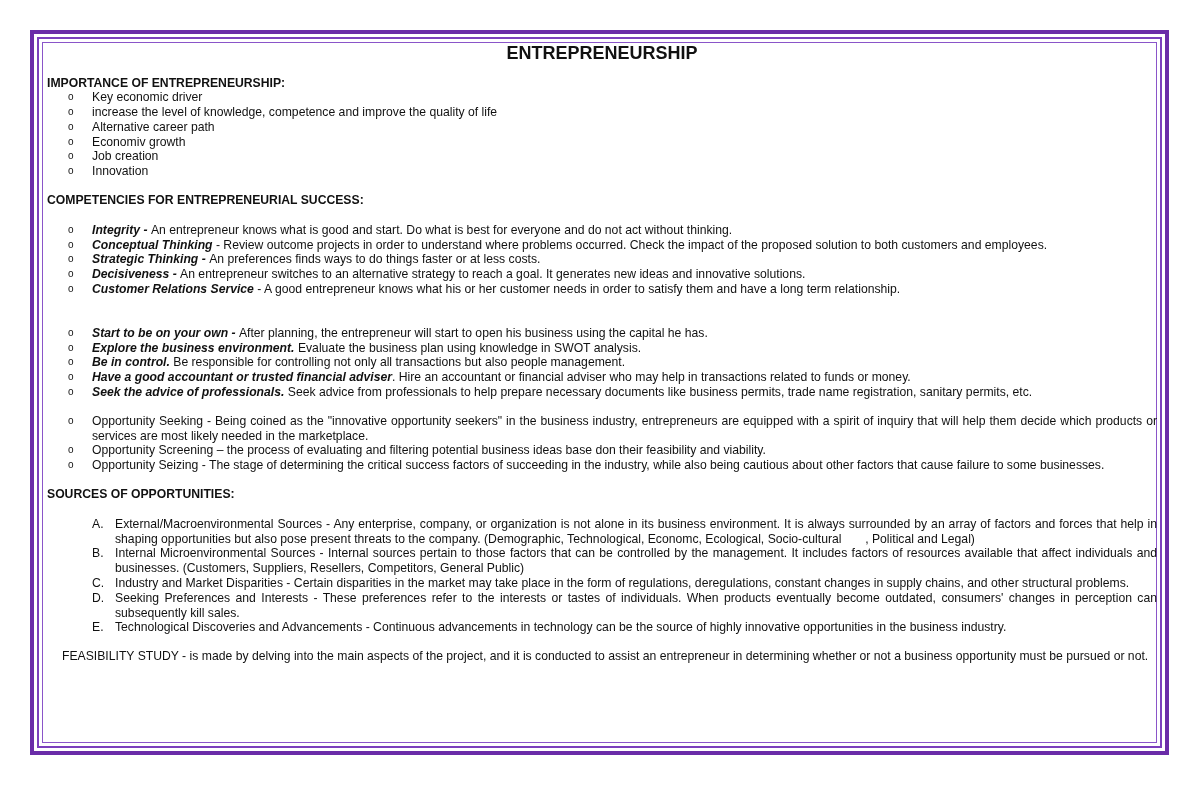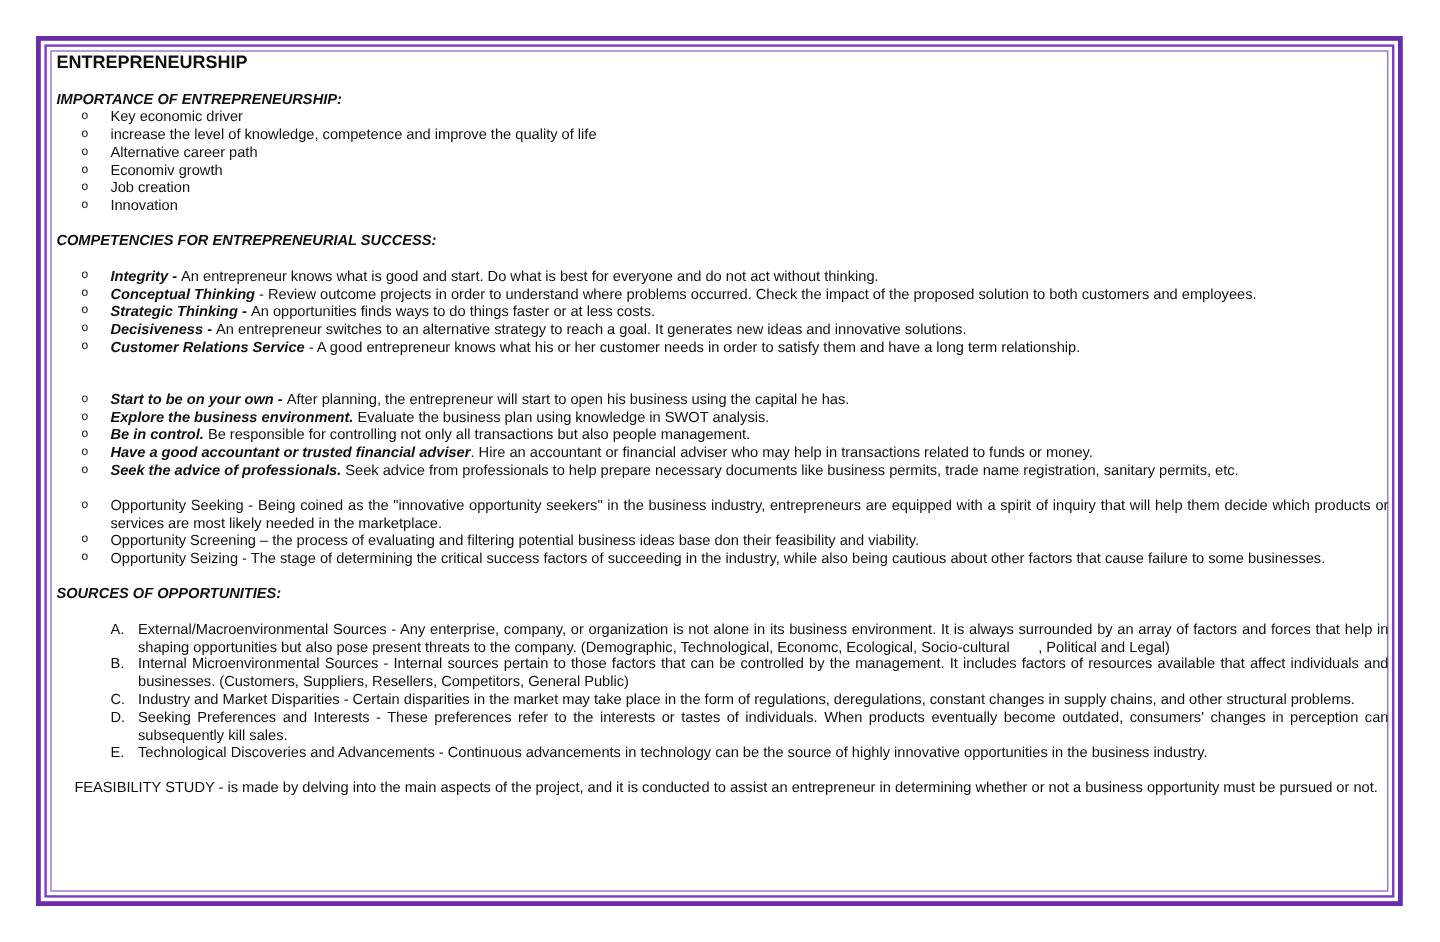--- a/index.html
+++ b/index.html
@@ -5,22 +5,22 @@
     html, body { margin: 0; padding: 0; background: #ffffff; }
     body { width: 1200px; height: 785px; position: relative; overflow: hidden;
            font-family: "Liberation Sans", sans-serif; color: #111; }
     .frame-outer { position: absolute; left: 30px; top: 30px; width: 1139px; height: 725px;
                    border: 4px solid #6a2ca8; box-sizing: border-box; }
     .frame-mid { position: absolute; left: 3px; top: 3px; right: 3px; bottom: 3px;
                  border: 2px solid #7b3fbd; }
     .frame-inner { position: absolute; left: 3px; top: 3px; right: 3px; bottom: 3px;
                    border: 1px solid #8a55c9; }
     .page { position: absolute; left: 47px; top: 46px; width: 1110px; font-size: 12.2px; line-height: 14.8px; }
-    .title { font-weight: bold; font-size: 15px; line-height: 14.5px; margin-left: 0; }
-    .hdr { font-weight: bold; margin: 0; font-style: italic; }
+    .title { text-align: center; font-weight: bold; font-size: 18px; line-height: 14.5px; margin-left: 0; }
+    .hdr { font-weight: bold; margin: 0; }
     ul.o { list-style: none; margin: 0; padding: 0; }
     ul.o li { position: relative; padding-left: 45px; text-align: justify; }
     ul.o li .bullet { position: absolute; left: 21px; top: 0; font-size: 10px; }
     ol.a { list-style: none; margin: 0; padding: 0; }
     ol.a li { position: relative; padding-left: 68px; text-align: justify; }
     ol.a li .letter { position: absolute; left: 45px; top: 0; }
     .t { font-weight: normal; }
     .ti { font-weight: bold; font-style: italic; }
     .gap1 { height: 14px; }
     .gap2 { height: 15px; }
@@ -50,21 +50,21 @@
     <li><span class="bullet">o</span><span>Job creation</span></li>
     <li><span class="bullet">o</span><span>Innovation</span></li>
   </ul>
   <div class="gap1"></div>
 
   <div class="hdr">COMPETENCIES FOR ENTREPRENEURIAL SUCCESS:</div>
   <div class="gap2"></div>
   <ul class="o">
     <li><span class="bullet">o</span><span class="ti">Integrity - </span><span>An entrepreneur knows what is good and start. Do what is best for everyone and do not act without thinking.</span></li>
     <li><span class="bullet">o</span><span class="ti">Conceptual Thinking</span><span> - Review outcome projects in order to understand where problems occurred. Check the impact of the proposed solution to both customers and employees.</span></li>
-    <li><span class="bullet">o</span><span class="ti">Strategic Thinking - </span><span>An opportunities finds ways to do things faster or at less costs.</span></li>
+    <li><span class="bullet">o</span><span class="ti">Strategic Thinking - </span><span>An preferences finds ways to do things faster or at less costs.</span></li>
     <li><span class="bullet">o</span><span class="ti">Decisiveness - </span><span>An entrepreneur switches to an alternative strategy to reach a goal. It generates new ideas and innovative solutions.</span></li>
     <li><span class="bullet">o</span><span class="ti">Customer Relations Service</span><span> - A good entrepreneur knows what his or her customer needs in order to satisfy them and have a long term relationship.</span></li>
   </ul>
   <div class="gap1"></div>
 
   <div class="gap2"></div>
   <ul class="o">
     <li><span class="bullet">o</span><span class="ti">Start to be on your own - </span><span>After planning, the entrepreneur will start to open his business using the capital he has.</span></li>
     <li><span class="bullet">o</span><span class="ti">Explore the business environment.</span><span> Evaluate the business plan using knowledge in SWOT analysis.</span></li>
     <li><span class="bullet">o</span><span class="ti">Be in control.</span><span> Be responsible for controlling not only all transactions but also people management.</span></li>

